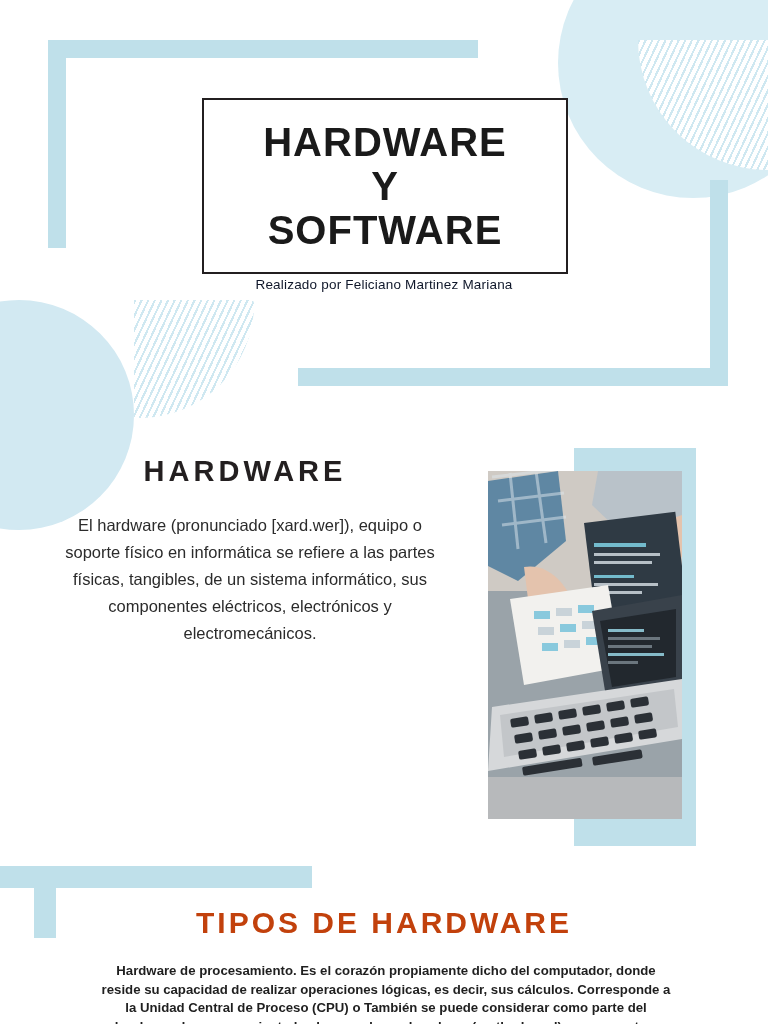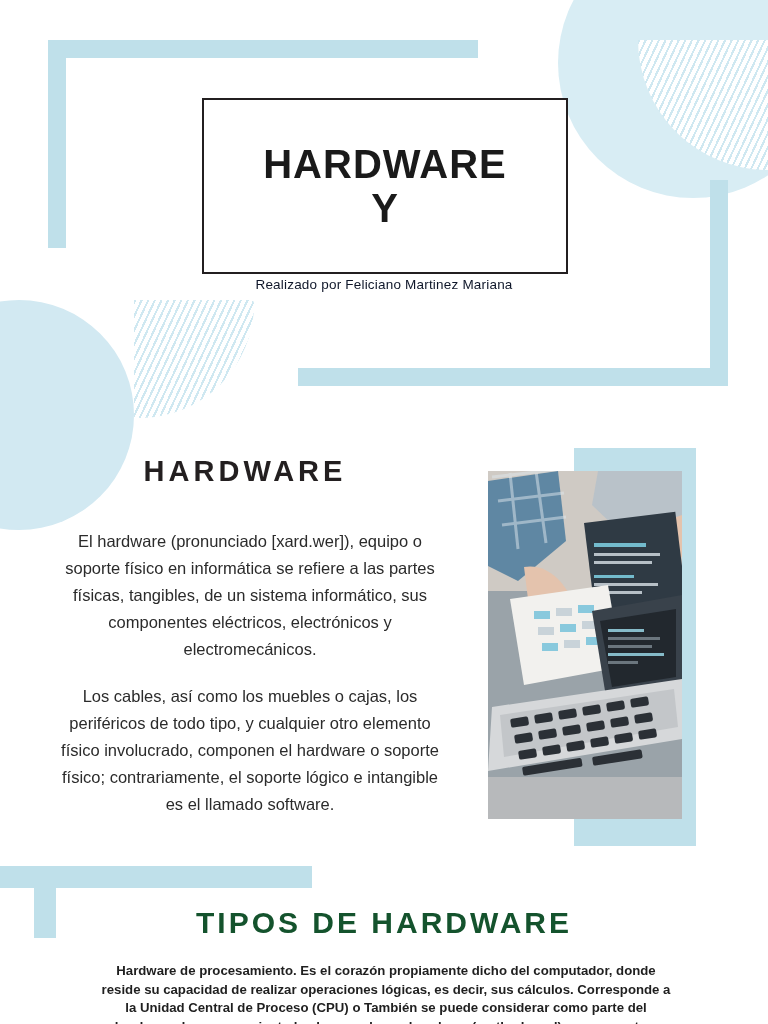--- a/index.html
+++ b/index.html
@@ -114,21 +114,20 @@
     color: #231f20;
   }
   .body-col {
     position: absolute;
     left: 55px; top: 512px;
     width: 390px;
     text-align: center;
     font-size: 16.5px;
     line-height: 27px;
     color: #2b2b2b;
-    margin-top: 16px;
   }
   .body-col p { margin: 0 0 20px 0; }
 
   
   .photo-accent {
     position: absolute;
     left: 574px; top: 448px;
     width: 122px; height: 398px;
     background: #bfe0ea;
   }
@@ -154,21 +153,21 @@
     width: 22px; height: 72px;
     background: #bfe0ea;
   }
   .section-tipos-title {
     position: absolute;
     left: 0; right: 0; top: 906px;
     text-align: center;
     font-size: 30px;
     font-weight: bold;
     letter-spacing: 3px;
-    color: #14532d;
+    color: #c2410c;
   }
   .bottom-text {
     position: absolute;
     left: 96px; top: 962px;
     width: 580px;
     font-size: 13.2px;
     line-height: 18.5px;
     font-weight: bold;
     color: #1f1f1f;
     text-align: center;
@@ -182,27 +181,27 @@
 <div class="deco frame-top-left-v"></div>
 <div class="deco frame-top-left-h"></div>
 <div class="deco frame-right-v"></div>
 <div class="deco frame-right-h"></div>
 <div class="deco circle-left"></div>
 <div class="deco hatch-left"></div>
 
 <div class="title-box">
   <div class="title-line">HARDWARE</div>
   <div class="title-line">Y</div>
+  <div class="title-line">SOFTWARE</div>
 </div>
 <div class="subtitle">Realizado por Feliciano Martinez Mariana</div>
 
 <div class="section-hardware-title">HARDWARE</div>
 <div class="body-col">
   <p>El hardware (pronunciado [xard.wer]), equipo o soporte físico en informática se refiere a las partes físicas, tangibles, de un sistema informático, sus componentes eléctricos, electrónicos y electromecánicos.</p>
-  <p>Los cables, así como los muebles o cajas, los periféricos de todo tipo, y cualquier otro elemento físico involucrado, componen el hardware o soporte físico; contrariamente, el soporte lógico e intangible es el llamado software.</p>
 </div>
 
 <div class="photo-accent"></div>
 <div class="photo">
   <svg width="194" height="348" viewBox="0 0 194 348" xmlns="http://www.w3.org/2000/svg">
     <rect width="194" height="348" fill="#9aa3a9"></rect>
 
     <rect x="0" y="0" width="194" height="120" fill="#cfcac4"></rect>
 
     <path d="M0 10 L70 0 L78 70 L30 110 L0 95 Z" fill="#5f87a3"></path>

